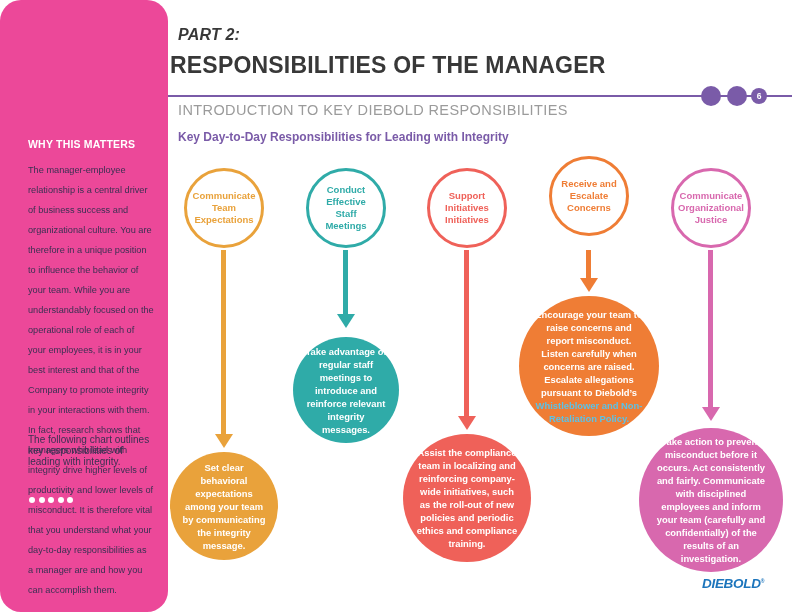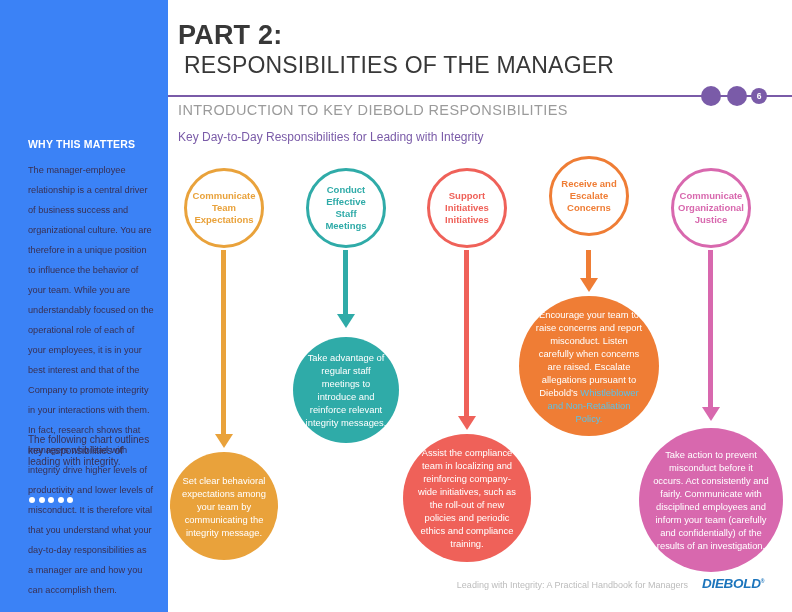--- a/index.html
+++ b/index.html
@@ -12,55 +12,55 @@
   #sidebar{position:absolute;left:0;top:0;width:168px;height:612px;}
   .sb-heading{position:absolute;left:28px;top:138px;width:126px;
     font-size:10.5px;font-weight:700;color:#ffffff;letter-spacing:.2px;}
   .sb-para1{position:absolute;left:28px;top:160px;width:126px;
     font-size:9.2px;line-height:20px;color:#3a3052;}
   .sb-para2{position:absolute;left:28px;top:434px;width:126px;
     font-size:10px;line-height:11px;color:#3a3052;}
   .sb-dots{position:absolute;left:29px;top:497px;display:flex;gap:3.5px;}
   .sb-dots span{width:6px;height:6px;border-radius:50%;background:#ffffff;display:block;}
   
-  .part-label{position:absolute;left:178px;top:20px;font-size:27px;line-height:30px;
+  .part-label{position:absolute;left:178px;top:20px;font-size:16px;line-height:30px;
+    font-weight:700;color:#383838;letter-spacing:.2px;font-style:italic;}
+  .page-title{position:absolute;left:170px;top:50px;font-size:23px;line-height:30px;
     font-weight:700;color:#383838;letter-spacing:.2px;}
-  .page-title{position:absolute;left:184px;top:50px;font-size:23px;line-height:30px;
-    font-weight:400;color:#383838;letter-spacing:.2px;}
   .rule{position:absolute;left:168px;top:95px;height:2px;width:624px;}
   .rule-dot{position:absolute;border-radius:50%;}
   .page-badge{position:absolute;border-radius:50%;display:flex;align-items:center;
     justify-content:center;color:#fff;font-size:8.5px;font-weight:700;}
   .section-heading{position:absolute;left:178px;top:102px;font-size:14.5px;
     color:#9b9b9b;letter-spacing:.4px;}
-  .chart-title{position:absolute;left:178px;top:130px;font-size:12px;font-weight:400;}
+  .chart-title{position:absolute;left:178px;top:130px;font-size:12px;font-weight:700;}
   
   .top-circle{position:absolute;width:80px;height:80px;border-radius:50%;
     border:3.5px solid var(--c);background:#fff;box-sizing:border-box;
     display:flex;align-items:center;justify-content:center;text-align:center;
     font-size:9.5px;font-weight:700;line-height:12px;color:var(--c);padding:6px;}
   .stem{position:absolute;width:5px;background:var(--c);}
   .head{position:absolute;width:0;height:0;
     border-left:9px solid transparent;border-right:9px solid transparent;
     border-top:14px solid var(--c);}
   .fill-circle{position:absolute;border-radius:50%;background:var(--c);
     display:flex;align-items:center;justify-content:center;text-align:center;
-    color:#ffffff;font-size:9.4px;line-height:13px;box-sizing:border-box;}
+    color:#ffffff;font-size:9.4px;line-height:13px;box-sizing:border-box;font-weight:bold;}
   
   .footer-text{position:absolute;right:104px;top:580px;font-size:9px;color:#bcbcbc;}
   .logo{position:absolute;left:702px;top:576px;font-size:13.5px;font-weight:800;
     font-style:italic;letter-spacing:-.3px;}
   .logo sup{font-size:5px;font-style:normal;}
 </style>
 </head>
 <body>
 
 <div id="canvas">
 
-  <div id="sidebar" style="background: #3b82f6;">
+  <div id="sidebar" style="background: #ec4899; border-radius: 21px;">
     <div class="sb-heading">WHY THIS MATTERS</div>
     <div class="sb-para1">The manager-employee relationship is a central driver of business success and organizational culture. You are therefore in a unique position to influence the behavior of your team. While you are understandably focused on the operational role of each of your employees, it is in your best interest and that of the Company to promote integrity in your interactions with them. In fact, research shows that managers who lead with integrity drive higher levels of productivity and lower levels of misconduct. It is therefore vital that you understand what your day-to-day responsibilities as a manager are and how you can accomplish them.</div>
     <div class="sb-para2">The following chart outlines key responsibilities of leading with integrity.</div>
     <div class="sb-dots">
       <span></span>
       <span></span>
       <span></span>
       <span></span>
       <span></span>
     </div>
@@ -129,18 +129,17 @@
     <div class="top-circle" style="left:671px;top:168px;">
       <span>Communicate Organizational Justice</span>
     </div>
     <div class="stem" style="left:708px;top:250px;height:157px;"></div>
     <div class="head" style="left:702px;top:407px;"></div>
     <div class="fill-circle" style="left:639px;top:428px;width:144px;height:144px;padding:14px;">
       <span>Take action to prevent misconduct before it occurs. Act consistently and fairly. Communicate with disciplined employees and inform your team (carefully and confidentially) of the results of an investigation.</span>
     </div>
   </div>
 
-  <div class="footer-text">Leading with Integrity: A Practical Handbook for Managers</div>
   <div class="logo" style="color: rgb(28, 117, 188);">
     <span>DIEBOLD</span><sup>®</sup>
   </div>
 
 </div>
 
 </body></html>

